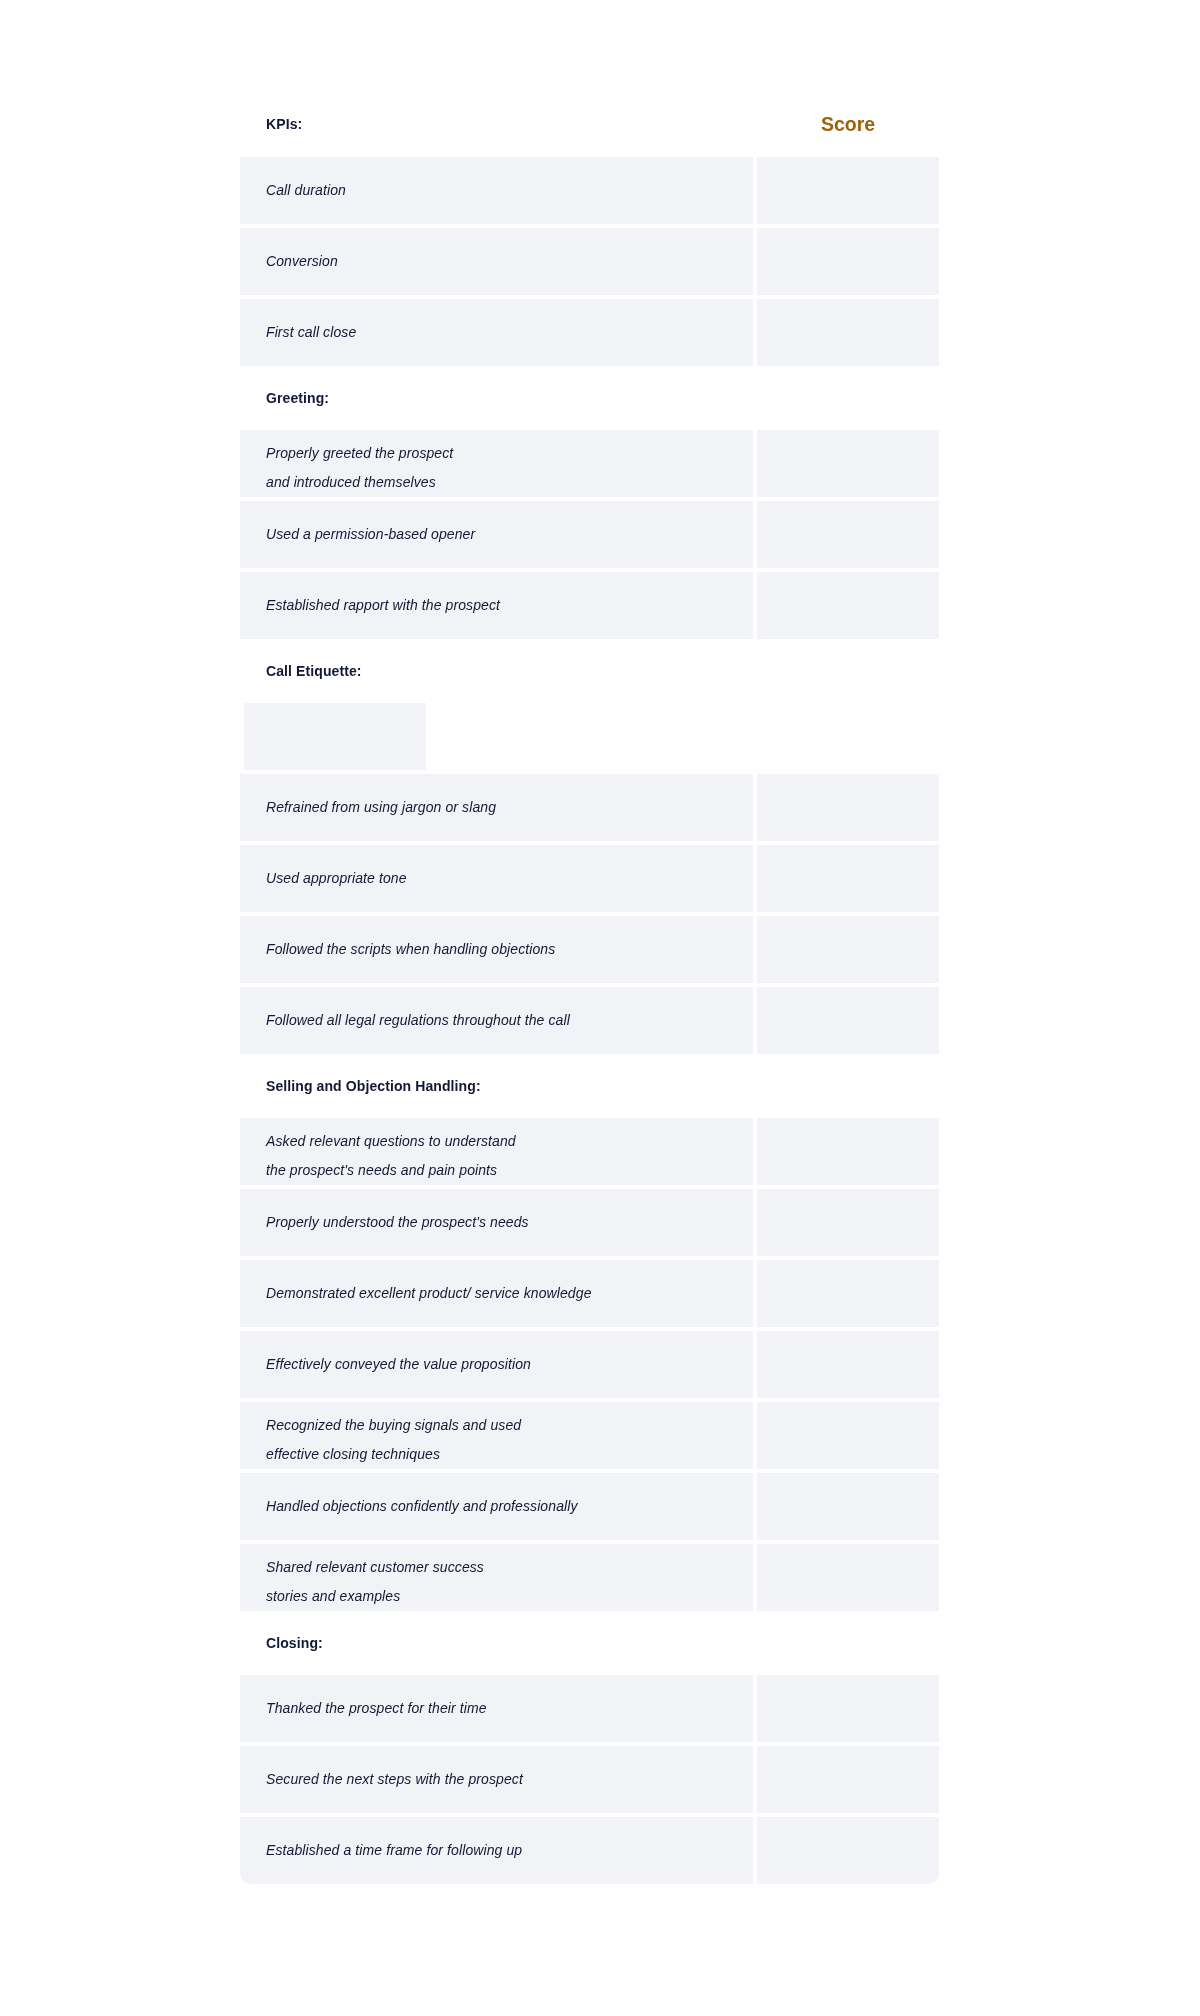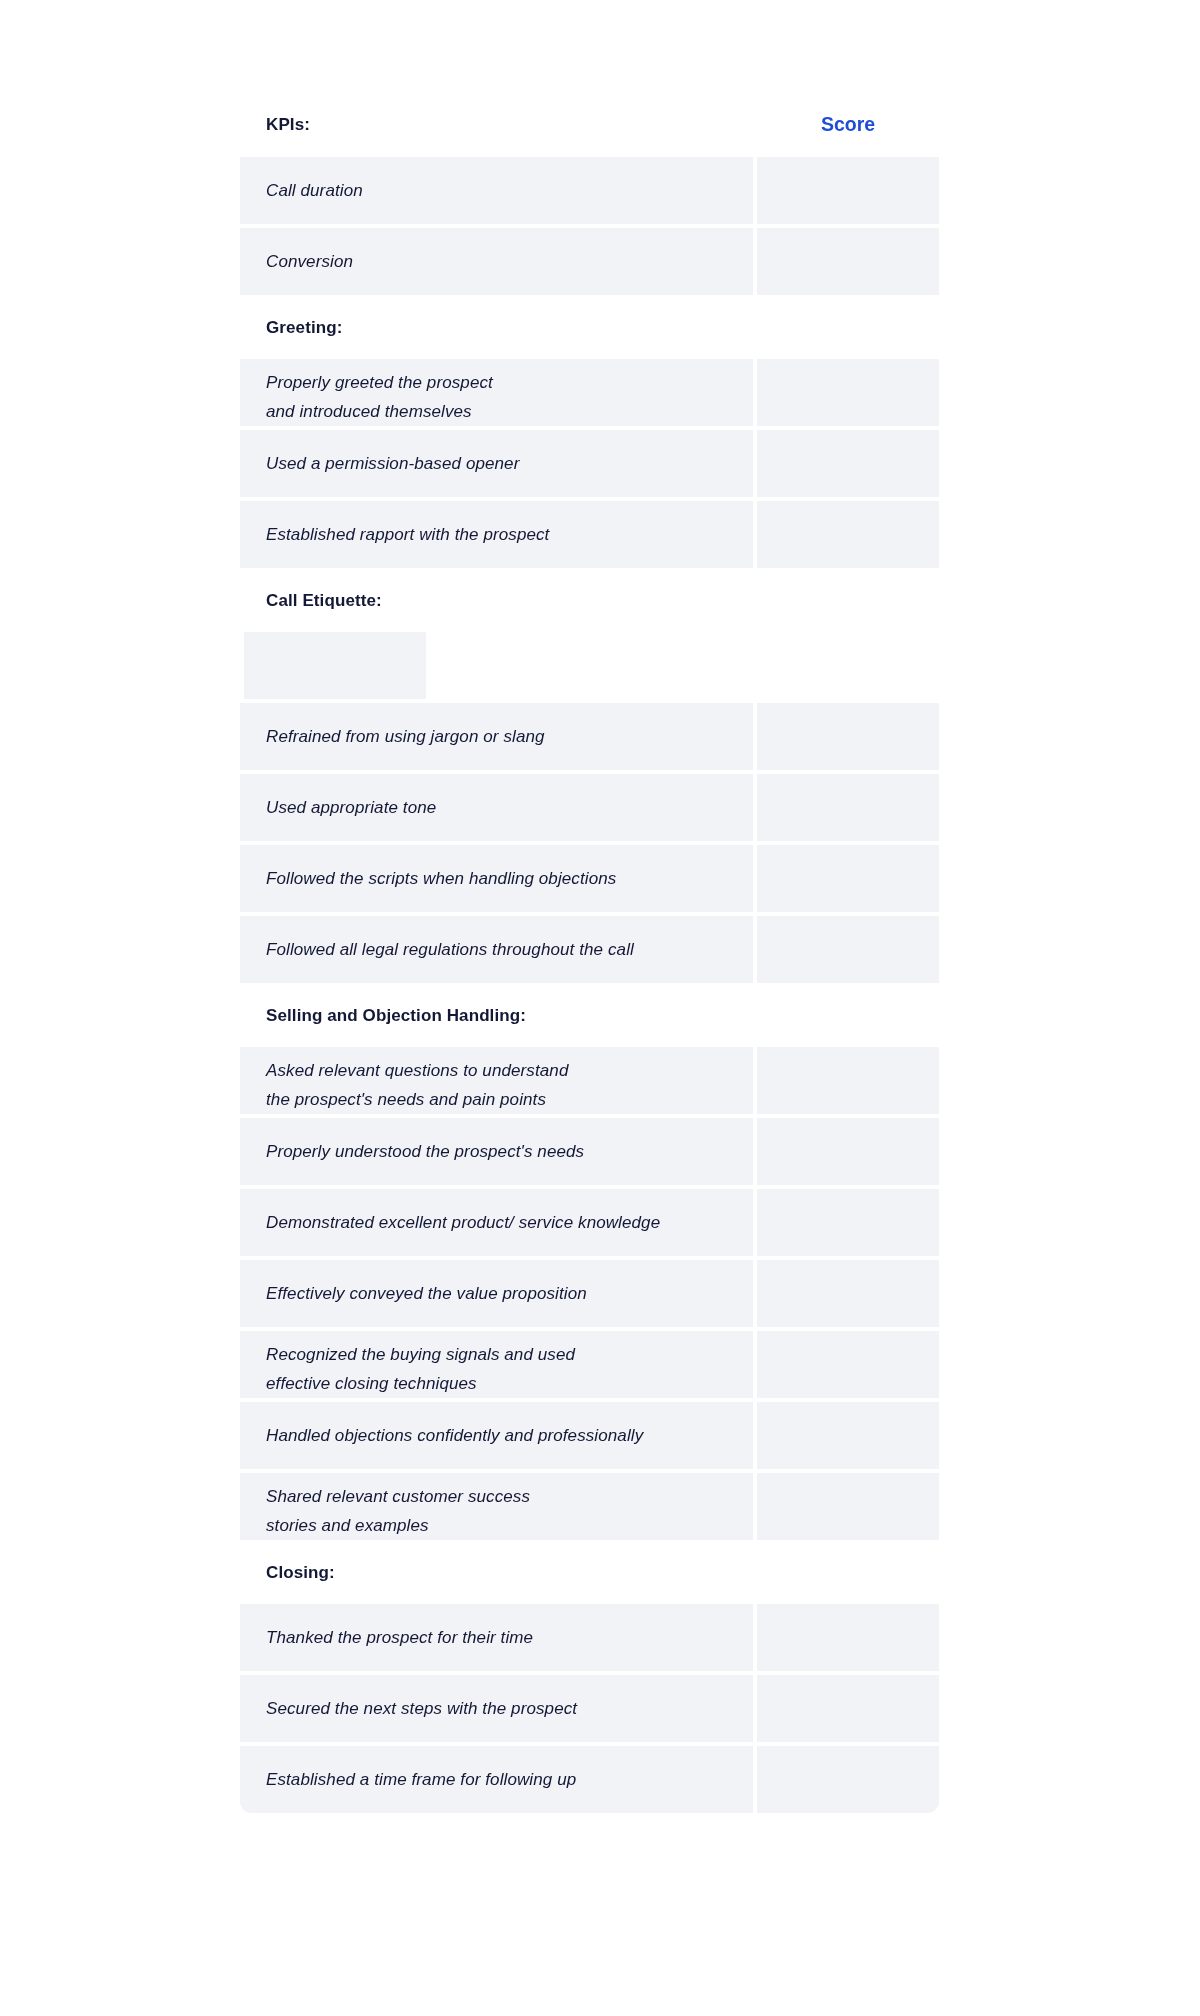--- a/index.html
+++ b/index.html
@@ -46,34 +46,34 @@
     margin-top: 4px;
   }
 
   .cell-kpi {
     width: 513px;
     box-sizing: border-box;
     padding: 0 26px;
     display: flex;
     align-items: center;
     color: #131836;
-    font-size: 17px;
+    font-size: 14px;
     line-height: 29px;
     letter-spacing: 0.1px;
   }
 
   .cell-score {
     width: 182px;
     margin-left: 4px;
     box-sizing: border-box;
     padding: 0 18px;
     display: flex;
     align-items: center;
     justify-content: center;
-    color: #1d4ed8;
+    color: #a16207;
     font-size: 19.5px;
     line-height: 29px;
   }
 
   
   .row.header .cell-kpi,
   .row.header .cell-score {
     background: #ffffff;
     font-weight: 700;
     height: 58px;
@@ -138,20 +138,28 @@
         </div>
       </div>
       <div class="row item">
         <div class="cell-kpi">
           <span class="txt">Conversion</span>
         </div>
         <div class="cell-score">
           <span class="txt"></span>
         </div>
       </div>
+      <div class="row item">
+        <div class="cell-kpi">
+          <span class="txt">First call close</span>
+        </div>
+        <div class="cell-score">
+          <span class="txt"></span>
+        </div>
+      </div>
       <div class="row section">
         <div class="cell-kpi">
           <span class="txt">Greeting:</span>
         </div>
         <div class="cell-score">
           <span class="txt"></span>
         </div>
       </div>
       <div class="row item two-line">
         <div class="cell-kpi">

